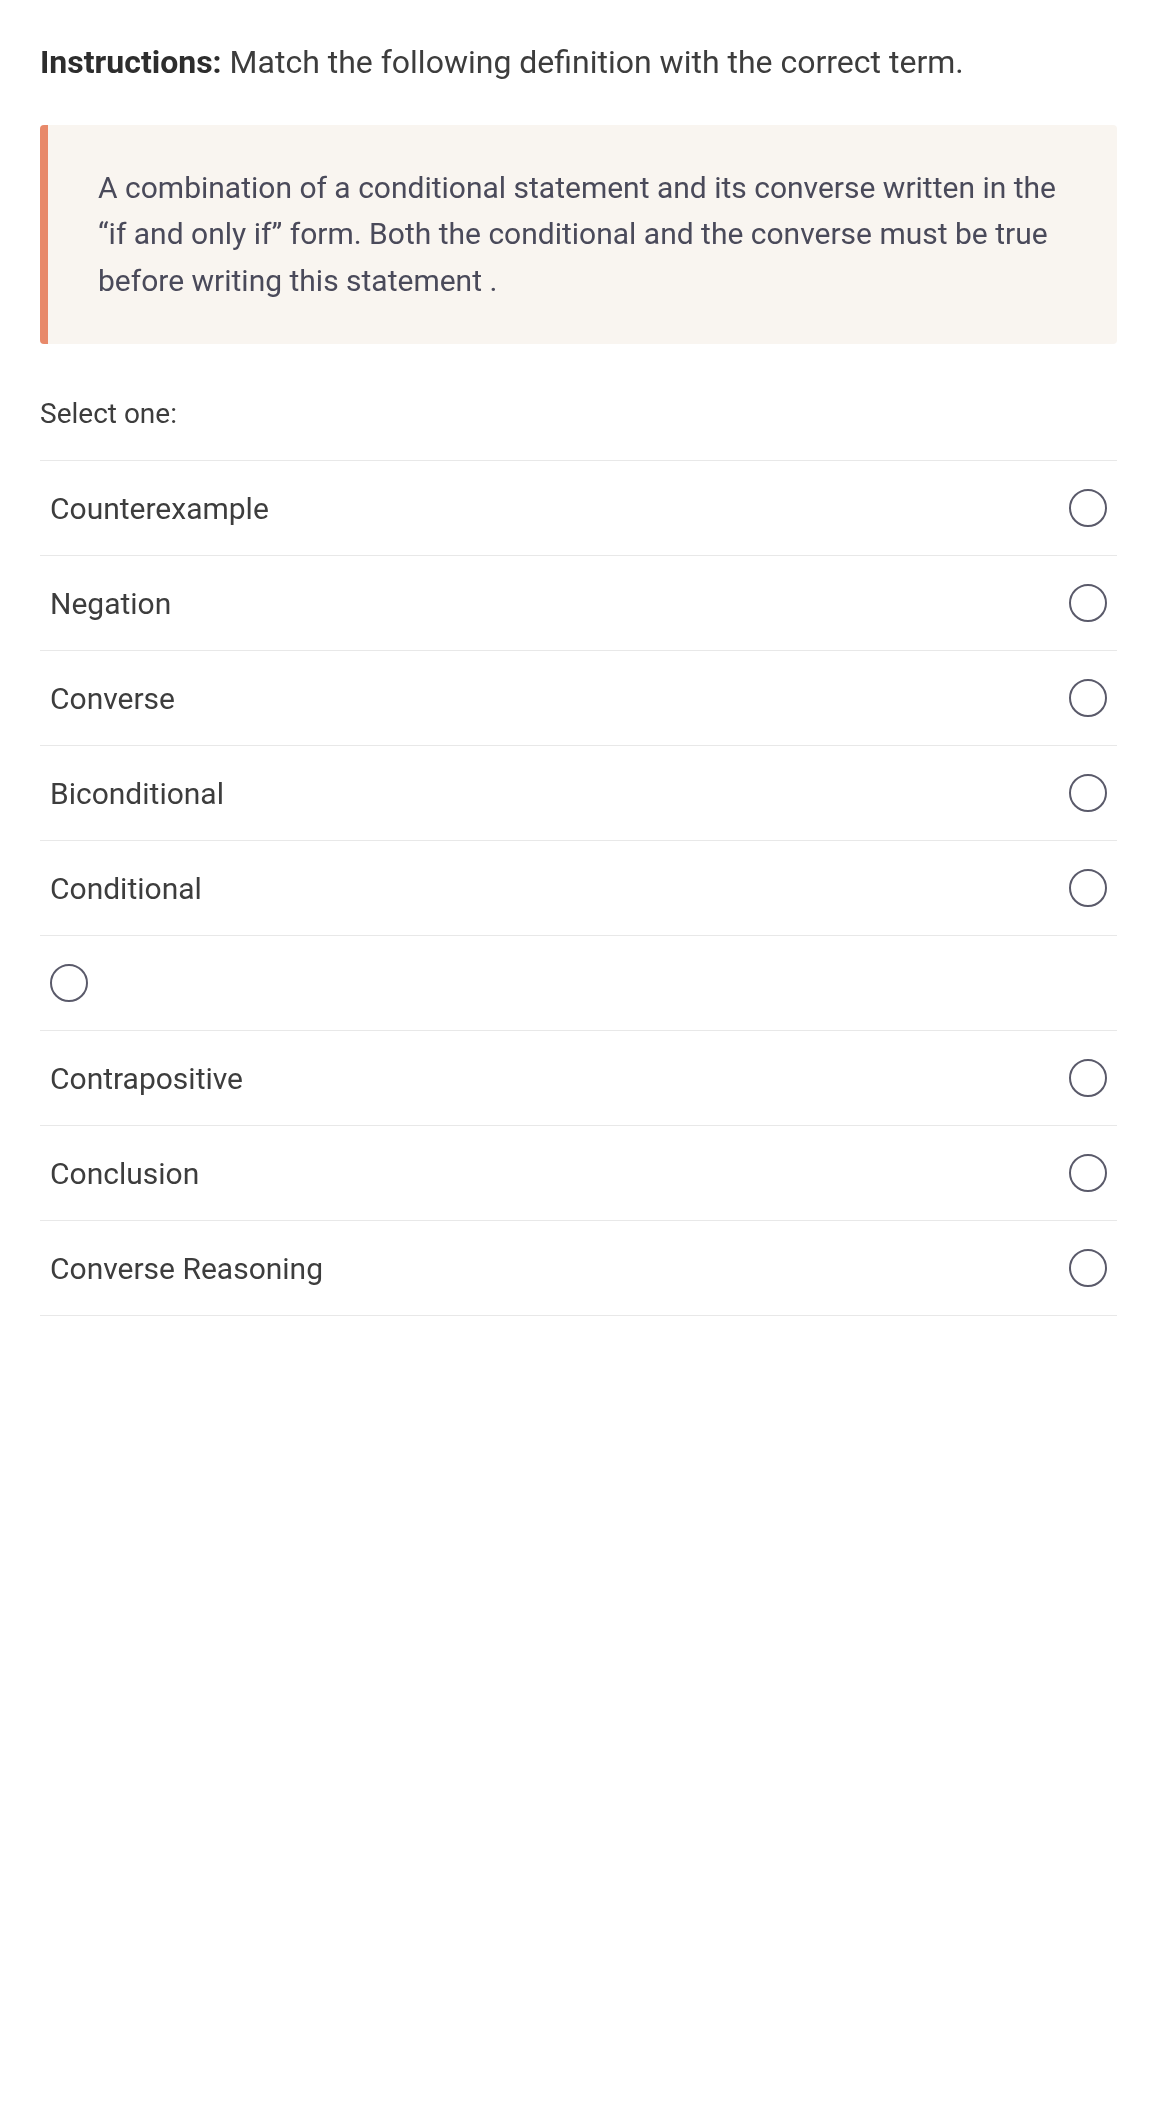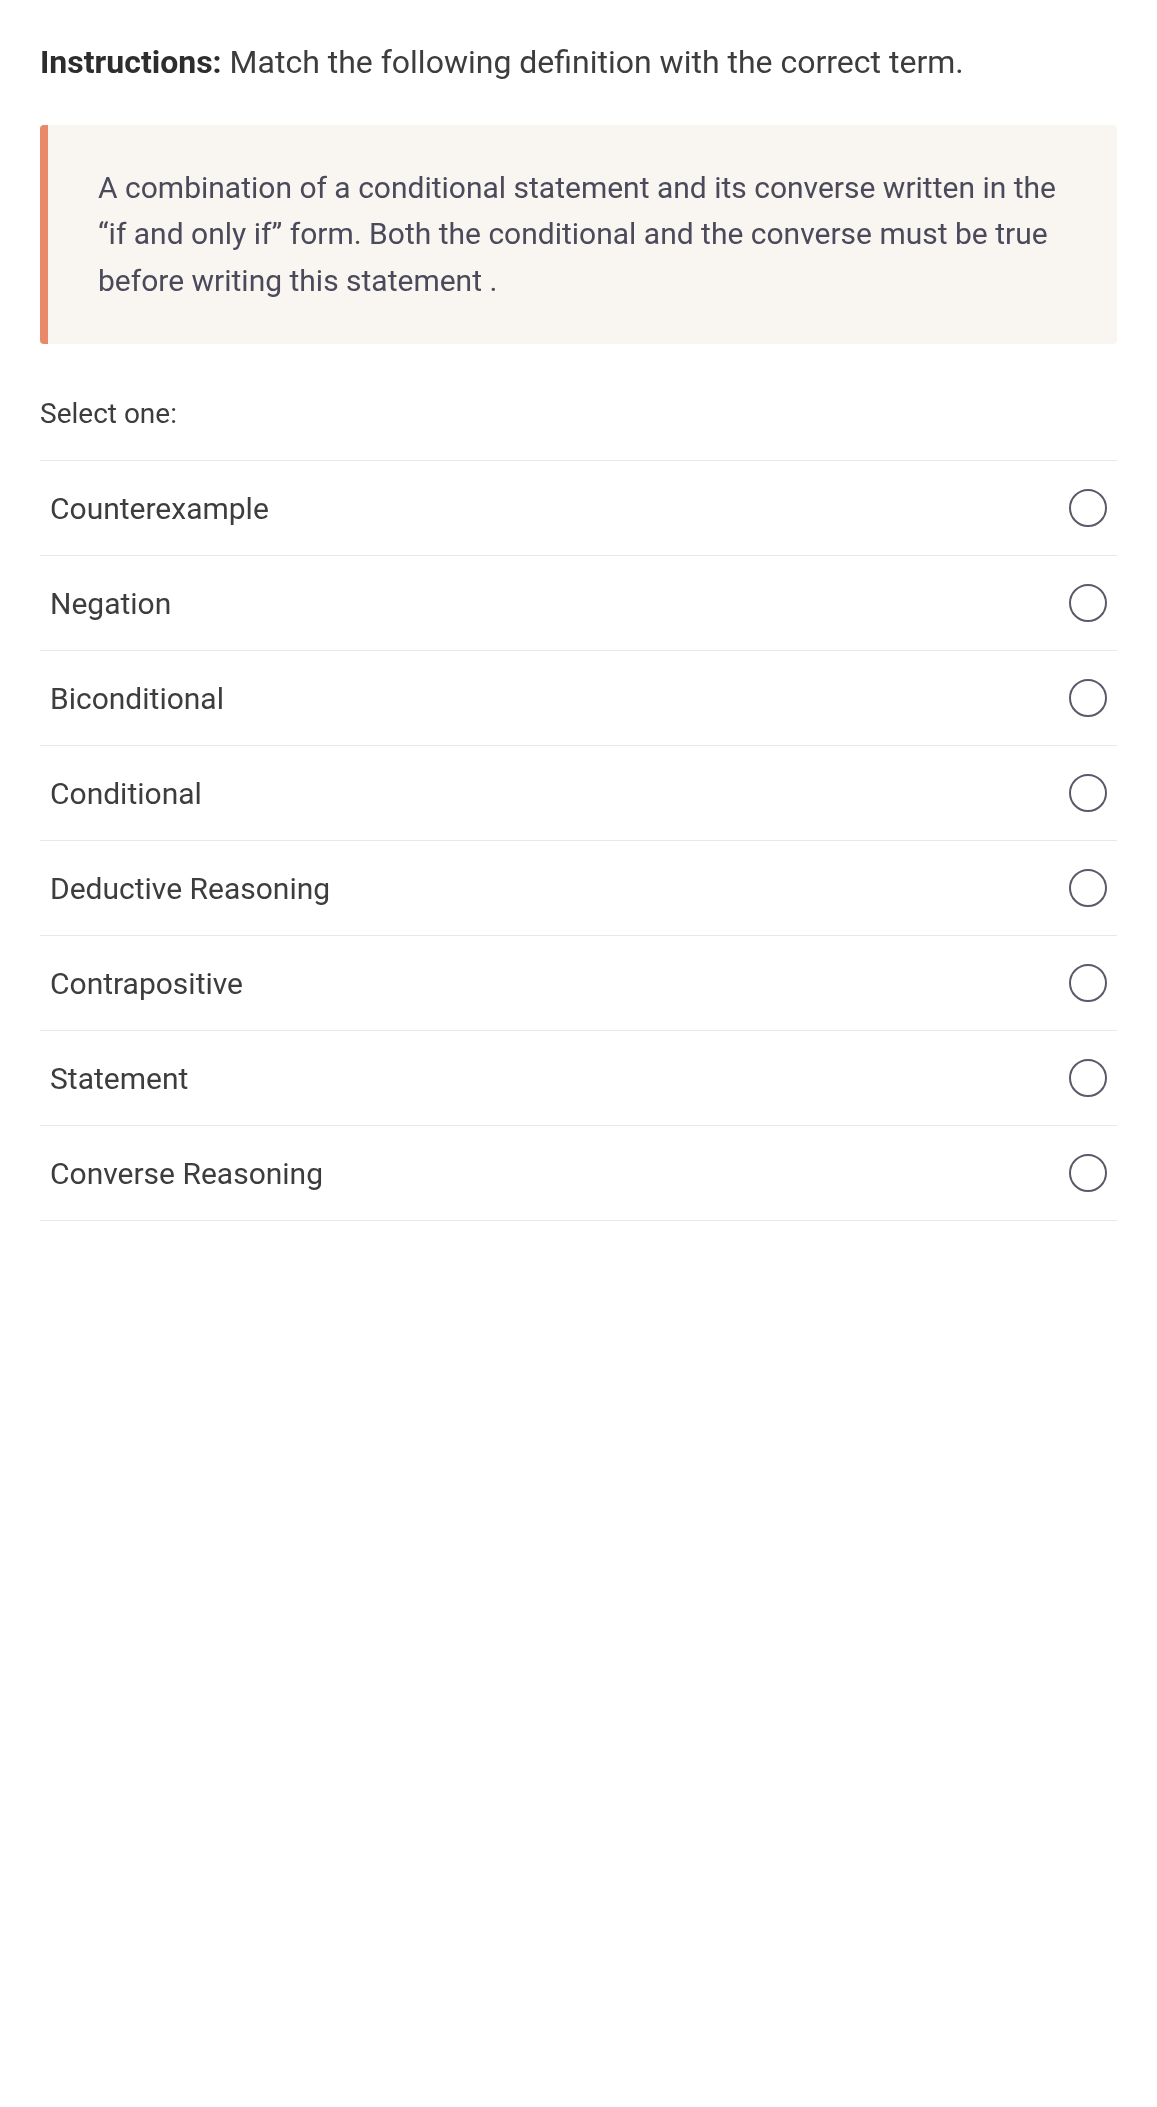--- a/index.html
+++ b/index.html
@@ -105,36 +105,39 @@
 <ul class="options-list">
 <li class="option-item">
       <span class="option-label">Counterexample</span>
       <div class="radio-circle"></div>
     </li>
     <li class="option-item">
       <span class="option-label">Negation</span>
       <div class="radio-circle"></div>
     </li>
     <li class="option-item">
+      <span class="option-label">Converse</span>
+      <div class="radio-circle"></div>
+    </li>
+    <li class="option-item">
       <span class="option-label">Biconditional</span>
       <div class="radio-circle"></div>
     </li>
     <li class="option-item">
       <span class="option-label">Conditional</span>
       <div class="radio-circle"></div>
     </li>
     <li class="option-item">
-      <span class="option-label">Deductive Reasoning</span>
       <div class="radio-circle"></div>
     </li>
     <li class="option-item">
       <span class="option-label">Contrapositive</span>
       <div class="radio-circle"></div>
     </li>
     <li class="option-item">
-      <span class="option-label">Statement</span>
+      <span class="option-label">Conclusion</span>
       <div class="radio-circle"></div>
     </li>
     <li class="option-item">
       <span class="option-label">Converse Reasoning</span>
       <div class="radio-circle"></div>
     </li>
   </ul>
 
 </body></html>

